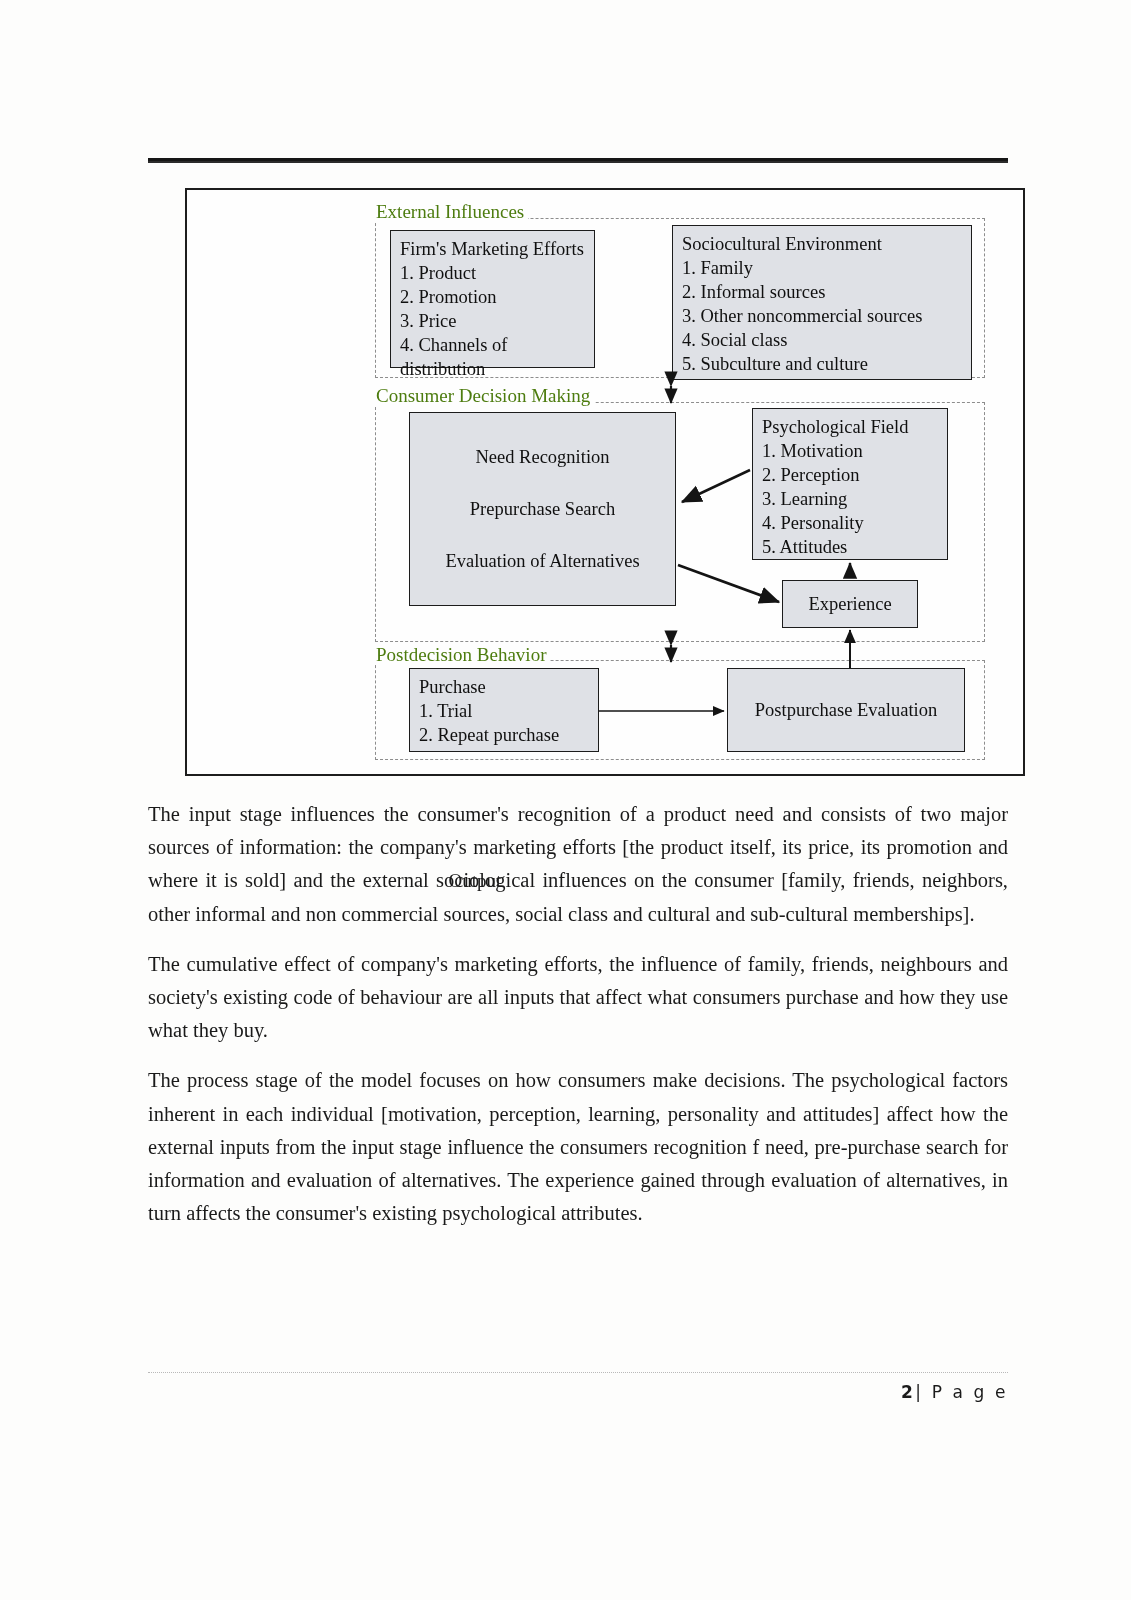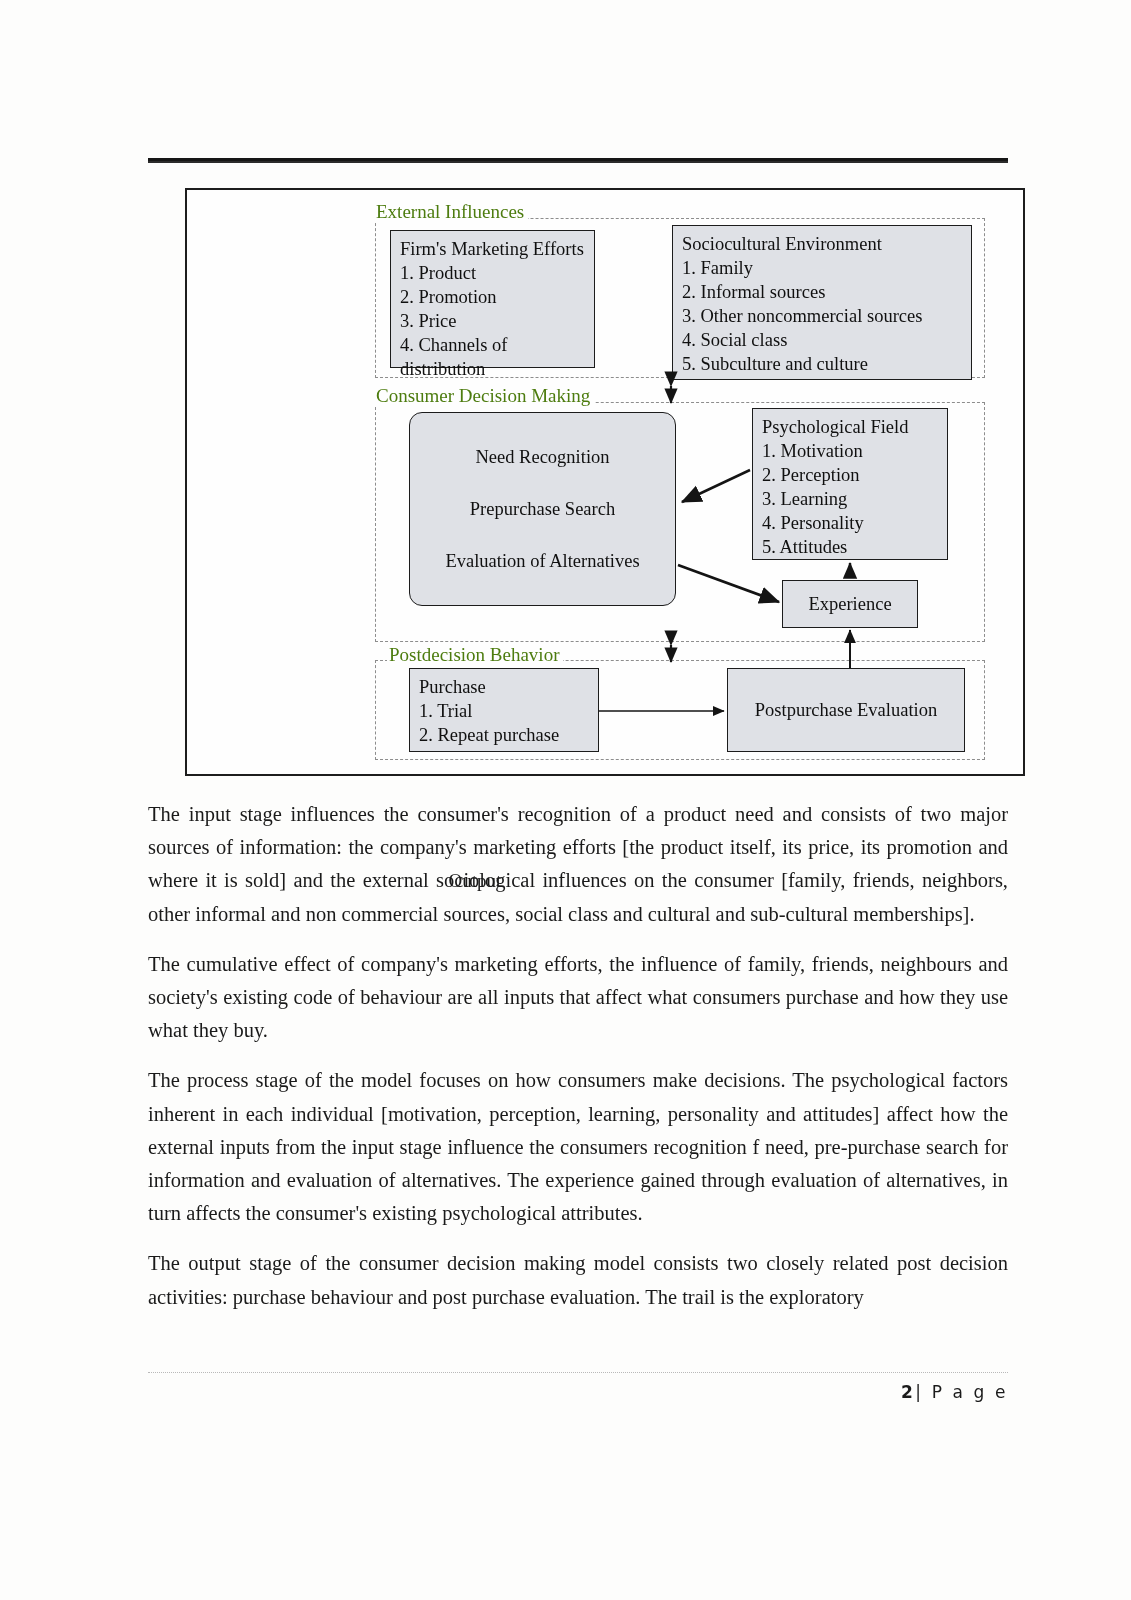--- a/index.html
+++ b/index.html
@@ -96,21 +96,20 @@
   .node .ttl { display: block; }
   .node .li { display: block; }
 
   .node.centered {
     display: flex;
     flex-direction: column;
     justify-content: space-around;
     align-items: center;
     text-align: center;
     padding: 18px 14px;
-    border-radius: 13px;
   }
   .node.middle {
     display: flex;
     align-items: center;
     justify-content: center;
     text-align: center;
   }
 
   
   .arrows {
@@ -198,21 +197,21 @@
       <span class="li">1. Motivation</span>
       <span class="li">2. Perception</span>
       <span class="li">3. Learning</span>
       <span class="li">4. Personality</span>
       <span class="li">5. Attitudes</span>
     </div>
 
     <div class="node middle" style="left:595px; top:390px; width:136px; height:48px;">Experience</div>
 
     <div class="stage-box" style="left:188px; top:470px; width:610px; height:100px;"></div>
-    <div class="stage-title" style="left:200px; top:455px;">Postdecision Behavior</div>
+    <div class="stage-title" style="left:187px; top:455px;">Postdecision Behavior</div>
 
     <div class="node" style="left:222px; top:478px; width:190px; height:84px;">
       <span class="ttl">Purchase</span>
       <span class="li">1. Trial</span>
       <span class="li">2. Repeat purchase</span>
     </div>
 
     <div class="node middle" style="left:540px; top:478px; width:238px; height:84px;">Postpurchase Evaluation</div>
 
     <svg class="arrows" viewBox="0 0 840 588">
@@ -252,21 +251,20 @@
       <g>
         <line x1="663" y1="478" x2="663" y2="440" stroke="#141414" stroke-width="2.0" marker-end="url(#ahs)"></line>
       </g>
     </svg>
   </div>
 
   <div class="body-text" style="top:798px;">
     <p>The input stage influences the consumer's recognition of a product need and consists of two major sources of information: the company's marketing efforts [the product itself, its price, its promotion and where it is sold] and the external sociological influences on the consumer [family, friends, neighbors, other informal and non commercial sources, social class and cultural and sub-cultural memberships].</p>
     <p>The cumulative effect of company's marketing efforts, the influence of family, friends, neighbours and society's existing code of behaviour are all inputs that affect what consumers purchase and how they use what they buy.</p>
     <p>The process stage of the model focuses on how consumers make decisions. The psychological factors inherent in each individual [motivation, perception, learning, personality and attitudes] affect how the external inputs from the input stage influence the consumers recognition f need, pre-purchase search for information and evaluation of alternatives. The experience gained through evaluation of alternatives, in turn affects the consumer's existing psychological attributes.</p>
-    <p>The output stage of the consumer decision making model consists two closely related post decision activities: purchase behaviour and post purchase evaluation. The trail is the exploratory</p>
   </div>
 
   <div class="footer-rule"></div>
   <div class="footer-page">
     <b>2</b><span>|</span> <span>P a g e</span>
   </div>
 
 </div>
 
 </body></html>

